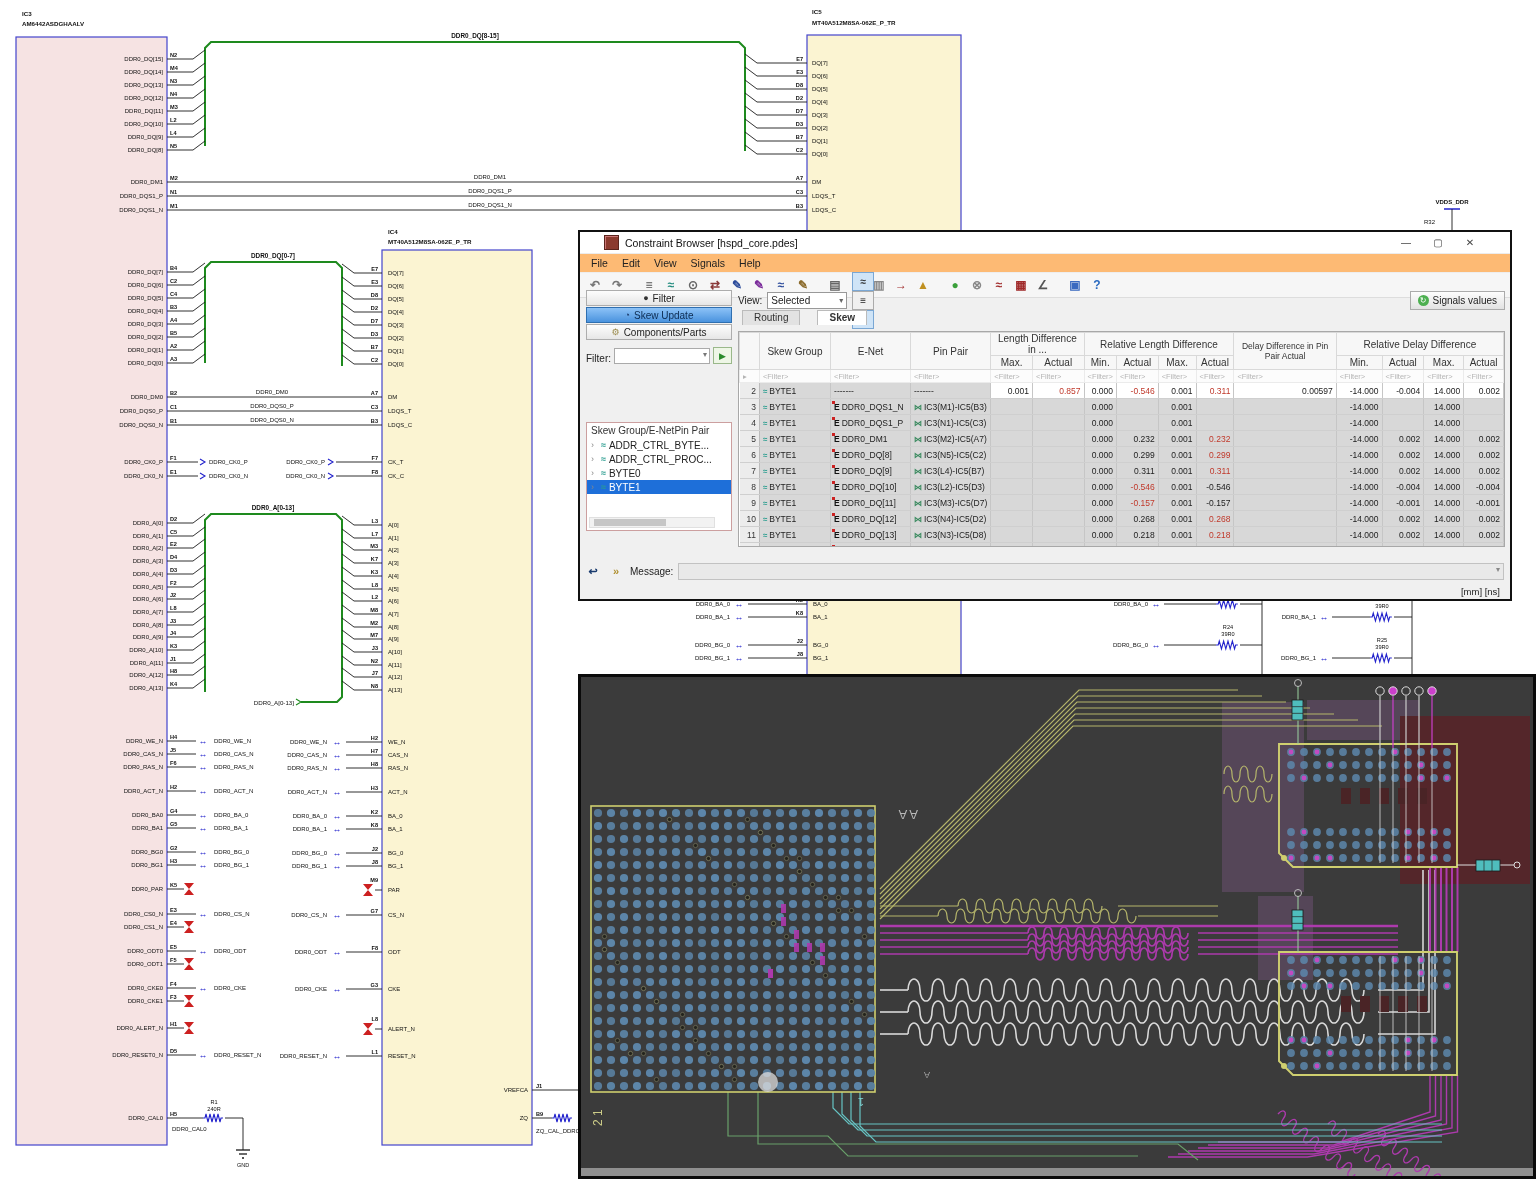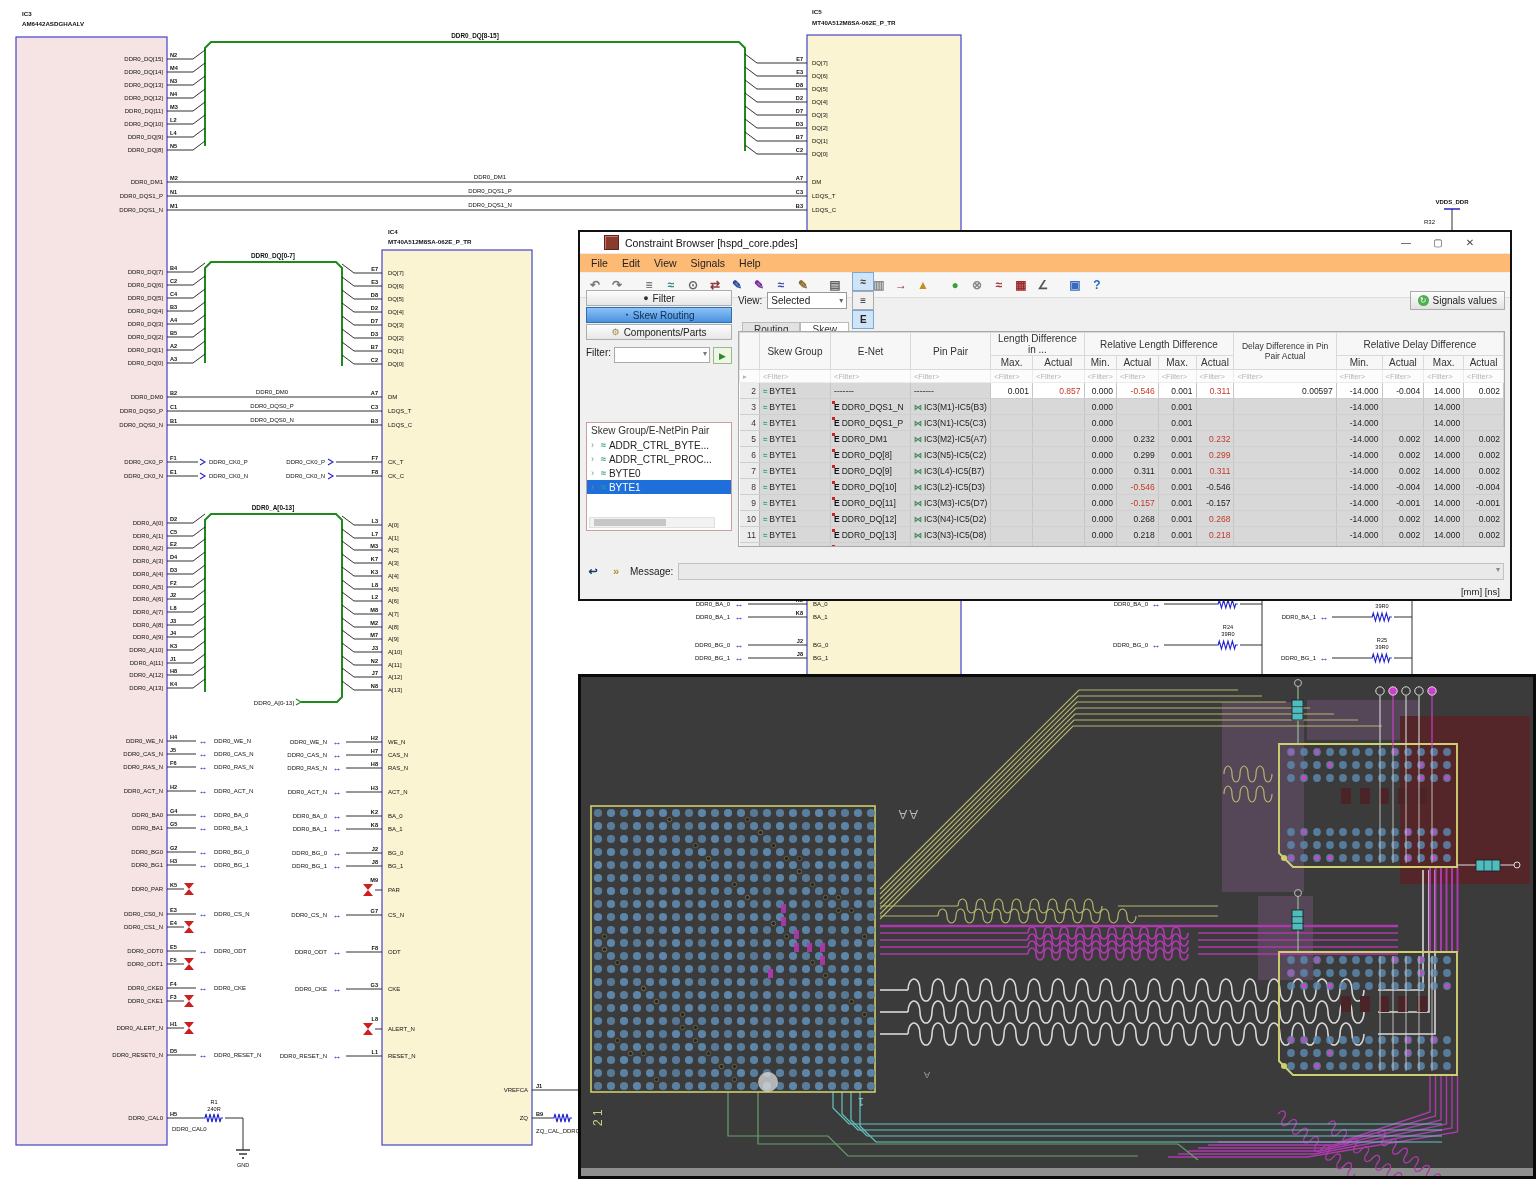--- a/index.html
+++ b/index.html
@@ -19,21 +19,21 @@
   .menubar{display:flex;padding:2px 4px;background:#fdba74;border-bottom:1px solid #eee}
   .menu-item{padding:1px 7px;font-size:10.5px}
   .toolbar{display:flex;align-items:center;padding:1px 4px;background:#f6f6f6;border-bottom:1px solid #ddd;height:22px}
   .tbi{width:22px;height:20px;display:inline-flex;align-items:center;justify-content:center;font-size:12px;font-weight:bold}
   .tsep{width:10px}
   .leftpanel{position:absolute;left:6px;top:58px;width:146px;bottom:44px}
   .lp-btn{height:14px;border:1px solid #adadad;background:linear-gradient(#fdfdfd,#e6e6e6);
           display:flex;align-items:center;justify-content:center;gap:4px;font-size:10px;margin-bottom:1px}
   .lp-btn.active{background:linear-gradient(#8cc2f7,#4a93de);border-color:#2f6fb0;color:#0d2c52}
   .lp-ico{font-size:9px}
-  .filter-row{display:flex;margin-top:7px;align-items:flex-start;gap:3px;font-size:10px}
+  .filter-row{display:flex;margin-top:7px;align-items:flex-end;gap:3px;font-size:10px}
   .filter-input{flex:1;height:14px;border:1px solid #aaa;background:#fff;position:relative}
   .filter-input:after{content:"▾";position:absolute;right:2px;top:1px;font-size:8px;color:#777}
   .browse-btn{width:17px;height:15px;border:1px solid #9ab88a;background:#eef6e6;color:#2a8a2a;
               font-size:9px;display:flex;align-items:center;justify-content:center}
   .tree{position:absolute;top:132px;left:0;right:0;bottom:24px;background:#fff;border:1px solid #cc9f9f;font-size:10px;overflow:hidden}
   .tree-hdr{display:flex;justify-content:flex-start;padding:2px 15px 2px 4px;color:#333}
   .tree-item{display:flex;align-items:center;gap:3px;padding:0 2px 0 4px;height:14px;white-space:nowrap}
   .tree-item .chev{color:#888;font-size:9px;width:7px}
   .tree-item .ticon{color:#2a9d8f;font-size:9px;font-weight:bold}
   .tree-item.sel{background:#1e6fd9;color:#fff}
@@ -49,23 +49,23 @@
   .view-row{display:flex;align-items:center;gap:5px;font-size:10px;height:20px}
   .view-select{width:72px;height:15px;border:1px solid #999;background:#fff;display:flex;align-items:center;
                justify-content:space-between;padding:0 3px}
   .view-select .arr{font-size:8px;color:#666}
   .toggle{width:20px;height:17px;border:1px solid #7aa7d4;background:#cfe4f7;display:flex;align-items:center;
           justify-content:center;font-size:10px;font-weight:bold}
   .toggle.plain{background:#f0f0f0;border-color:#ababab;font-weight:normal}
   .update-btn{margin-left:auto;height:17px;border:1px solid #ababab;background:linear-gradient(#fdfdfd,#e2e2e2);
               display:flex;align-items:center;gap:4px;padding:0 7px;font-size:10px}
   .update-ico{width:11px;height:11px;border-radius:50%;background:#4caf50;color:#fff;font-size:8px;line-height:11px;text-align:center}
-  .tabs{display:flex;gap:0;margin-top:12px;height:15px;padding-left:4px}
+  .tabs{display:flex;gap:17px;margin-top:0;height:15px;padding-left:4px}
   .tab{padding:1px 11px;font-size:10px;background:#e2e2e2;border:1px solid #bbb;border-bottom:none;color:#333}
-  .tab.active{background:#fff;font-weight:normal}
+  .tab.active{background:#fff;font-weight:bold}
   .tablewrap{position:absolute;top:41px;left:0;right:0;bottom:8px;background:#fff;border:1px solid #a8a8a8;overflow:hidden}
   table{border-collapse:collapse;table-layout:fixed;font-size:8.5px}
   thead th{font-weight:normal;font-size:10px;border:1px solid #d9d9d9;background:#f7f7f7;padding:0 2px;color:#333;height:13px}
   tr.filters td{color:#b5b5b5;font-size:7.5px;background:#fcfcfc;border:1px solid #ebebeb;padding:0 3px;height:12px;overflow:hidden}
   tbody td{border-right:1px solid #c6c6c6;border-bottom:1px solid #cfcfcf;background:#d8d8d8;height:15px;
            padding:0 3px;overflow:hidden;white-space:nowrap}
   tbody td.vnum{text-align:right}
   tbody td.white{background:#fff}
   tbody td.redv{color:#c0392b}
   tbody td.rowno{background:#ececec;text-align:right;color:#333;border-right:1px solid #bbb}
@@ -664,21 +664,21 @@
     </div>
 
   <div class="leftpanel">
     <div id="lp-btns">
         <div class="lp-btn">
           <span class="lp-ico" style="color: rgb(51, 51, 51);">●</span>
           <span>Filter</span>
         </div>
         <div class="lp-btn active">
           <span class="lp-ico" style="color: rgb(26, 58, 106);">◔</span>
-          <span>Skew Routing</span>
+          <span>Skew Update</span>
         </div>
         <div class="lp-btn">
           <span class="lp-ico" style="color: rgb(154, 138, 74);">⚙</span>
           <span>Components/Parts</span>
         </div>
       </div>
     <div class="filter-row">
       <span>Filter:</span>
       <span class="filter-input"></span>
       <span class="browse-btn">▶</span>

